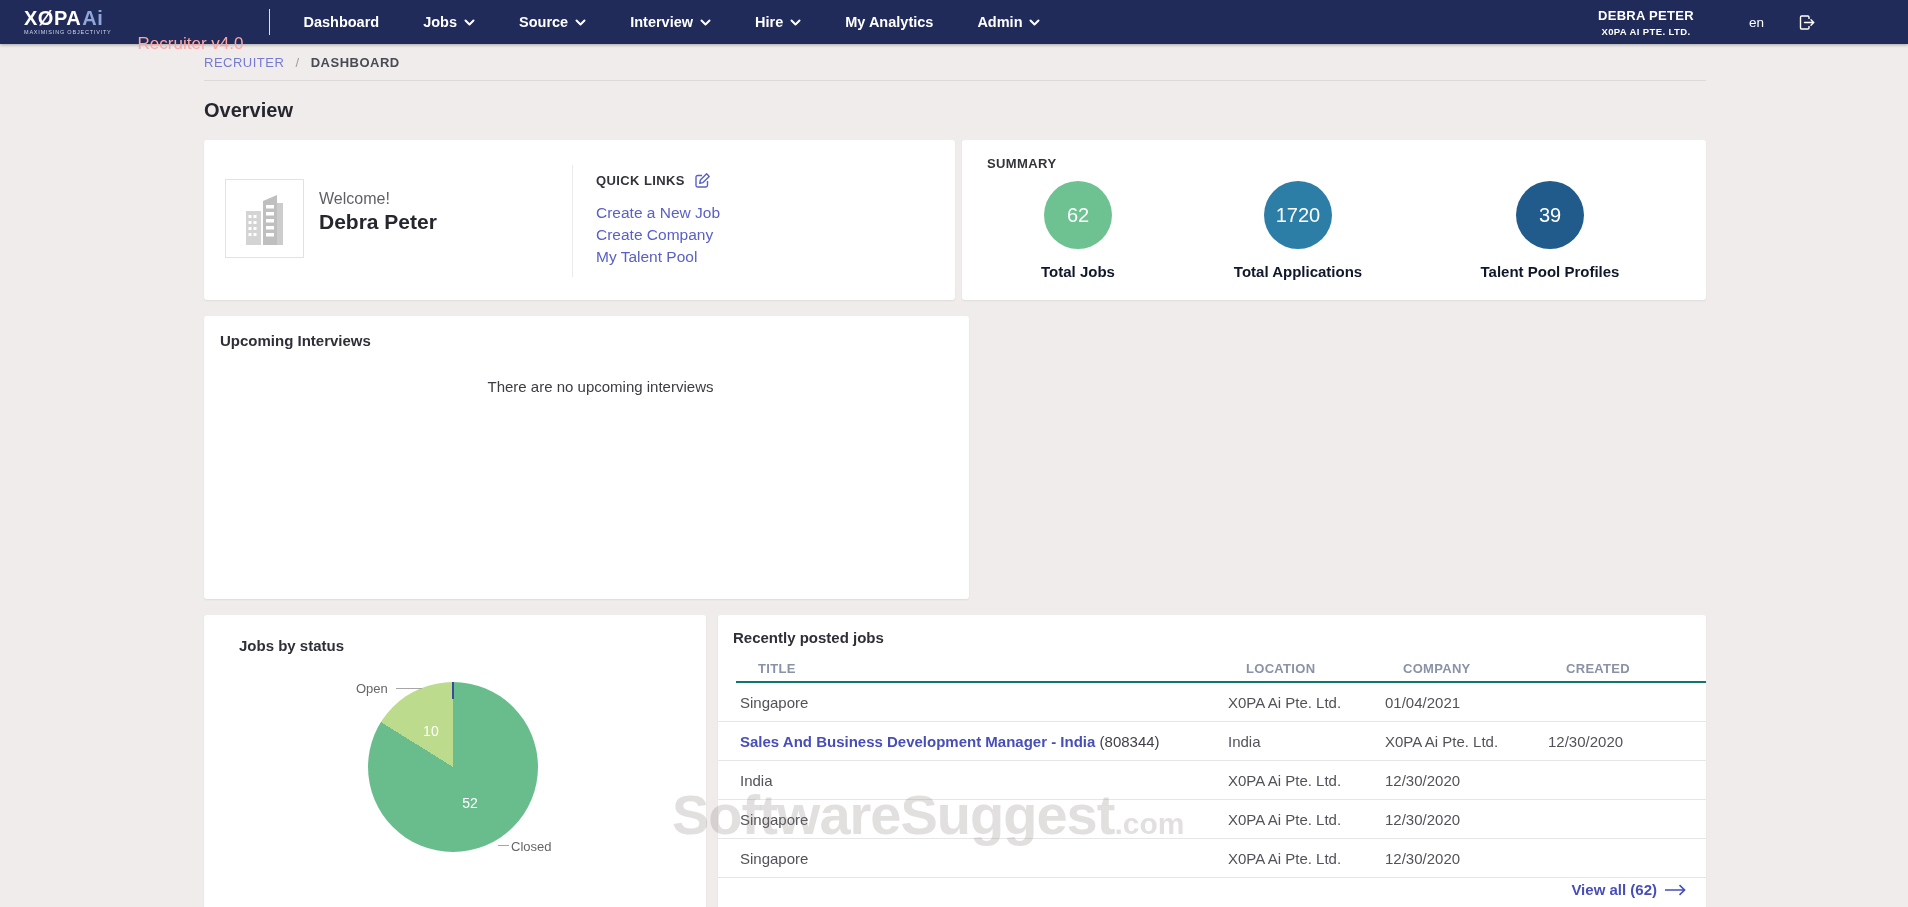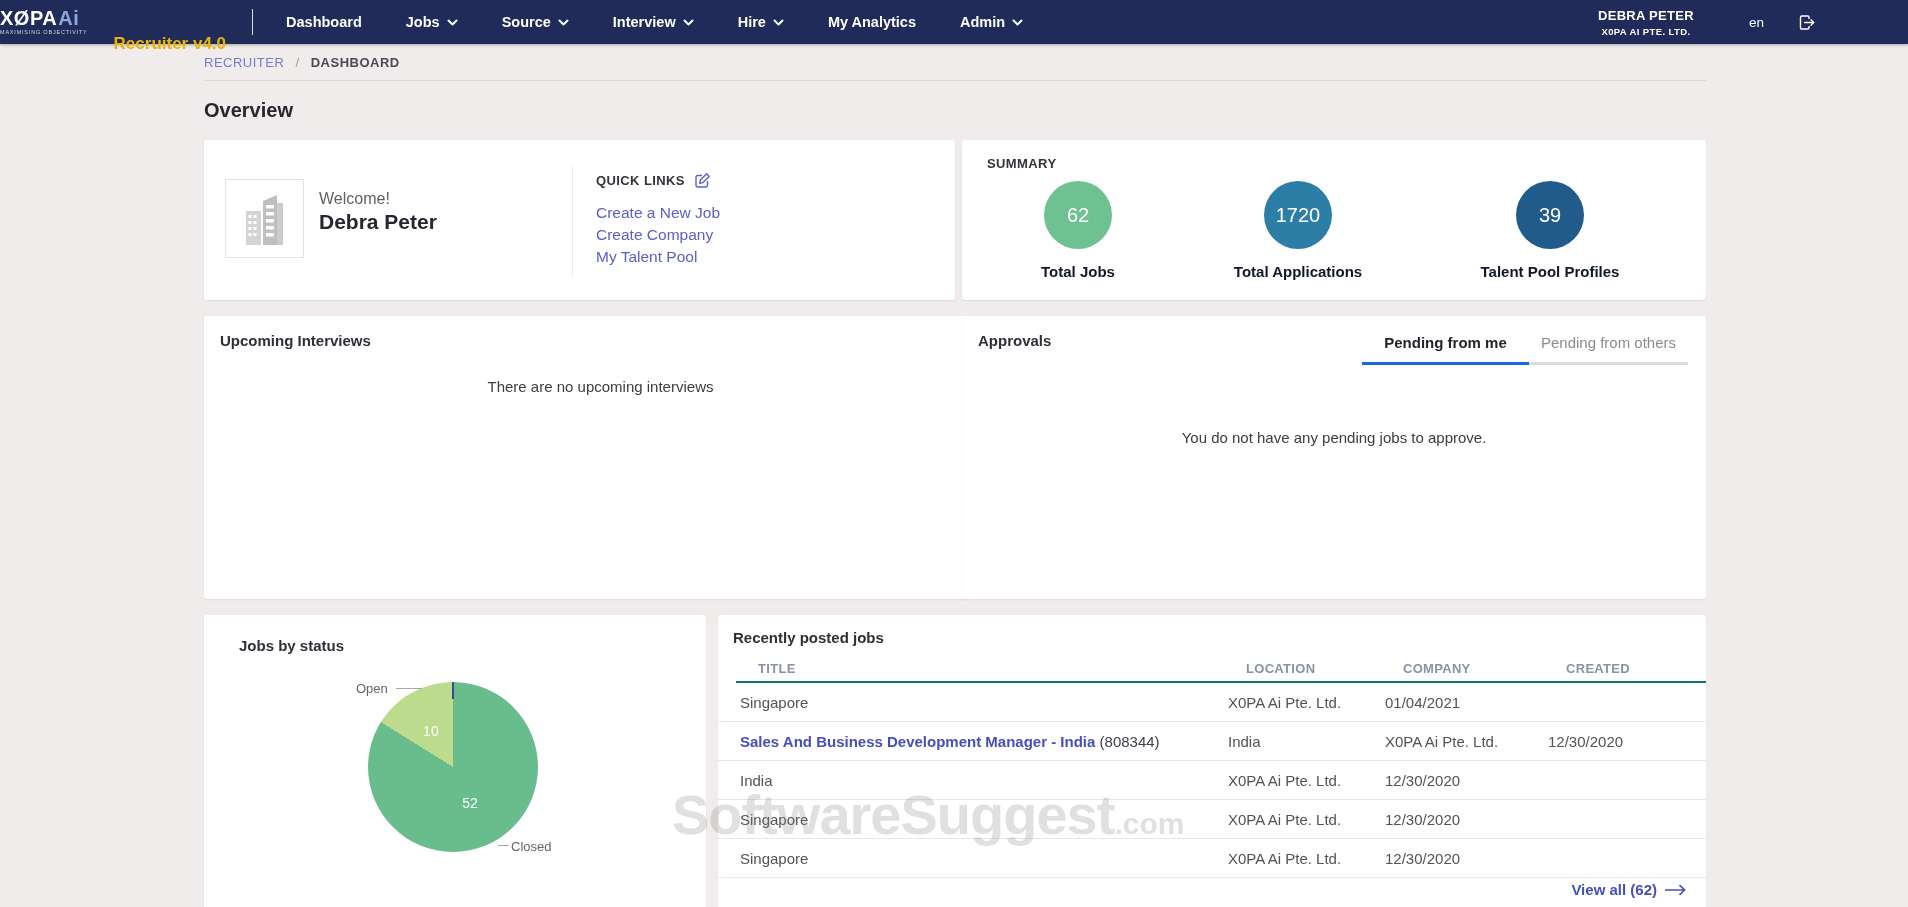--- a/index.html
+++ b/index.html
@@ -1,25 +1,25 @@
 <!DOCTYPE html>
 <html><head>
 <meta charset="utf-8">
 <style>
   html,body{margin:0;padding:0;}
   body{font-family:"Liberation Sans",sans-serif;background:#efeceb;}
   #app{position:relative;width:1908px;height:907px;overflow:hidden;background:#efeceb;}
 
   
   .navbar{position:absolute;left:0;top:0;width:100%;height:44px;background:#202b59;display:flex;align-items:center;z-index:20;box-shadow:0 1px 3px rgba(0,0,0,.3);}
-  .logo{color:#fff;line-height:1;cursor:pointer;}
+  .logo{margin-left:24px;color:#fff;line-height:1;cursor:pointer;}
   .logo-brand{font-size:20px;font-weight:bold;letter-spacing:.5px;}
   .logo-ai{color:#8fa6d9;font-weight:bold;margin-left:1px;}
   .logo-tagline{font-size:5.5px;letter-spacing:.8px;color:#cfd6ea;margin-top:2px;}
-  .product{color:#eab308;font-size:17px;margin-left:26px;font-weight:700;margin-top:44px;}
+  .product{color:#fca5a5;font-size:17px;margin-left:26px;font-weight:400;margin-top:44px;}
   .nav-divider{width:1px;height:26px;background:rgba(255,255,255,.85);margin-left:26px;}
   nav{display:flex;align-items:center;gap:44px;margin-left:33px;}
   .nav-item{color:#fff;font-size:14.5px;font-weight:bold;text-decoration:none;display:flex;align-items:center;gap:7px;cursor:pointer;white-space:nowrap;}
   .user-block{margin-left:auto;text-align:center;color:#fff;cursor:pointer;}
   .user-name{font-size:13px;font-weight:bold;letter-spacing:.3px;}
   .user-company{font-size:9.5px;font-weight:bold;letter-spacing:.4px;margin-top:3px;}
   .lang{color:#fff;font-size:13.5px;margin-left:55px;cursor:pointer;}
   .logout{margin-left:34px;margin-right:92px;cursor:pointer;display:flex;align-items:center;}
 
   
@@ -225,28 +225,20 @@
         </div>
       <div class="stat-label">Talent Pool Profiles</div>
     </div>
   </section>
 
   <section class="card" id="interviews-card">
     <div class="card-title card-pad-title">Upcoming Interviews</div>
     <div class="empty-msg">There are no upcoming interviews</div>
   </section>
 
-  <section class="card" id="approvals-card">
-    <div class="card-title card-pad-title">Approvals</div>
-    <div class="tabs">
-      <button class="tab active">Pending from me</button>
-      <button class="tab inactive">Pending from others</button>
-    </div>
-    <div class="empty-msg">You do not have any pending jobs to approve.</div>
-  </section>
 
   <section class="card" id="pie-card">
     <div class="card-title" style="position:absolute;left:35px;top:22px;">Jobs by status</div>
     <div class="pie" id="pie" style="background: conic-gradient(rgb(105, 189, 140) 0deg, rgb(105, 189, 140) 301.935deg, rgb(189, 219, 141) 301.935deg, rgb(189, 219, 141) 360deg);">
       <div class="pie-tick"></div>
       <span class="pie-val pie-val-open">10</span>
       <span class="pie-val pie-val-closed">52</span>
     </div>
     <div class="connector" id="open-connector"></div>
     <div class="pie-label" id="open-label">Open</div>

